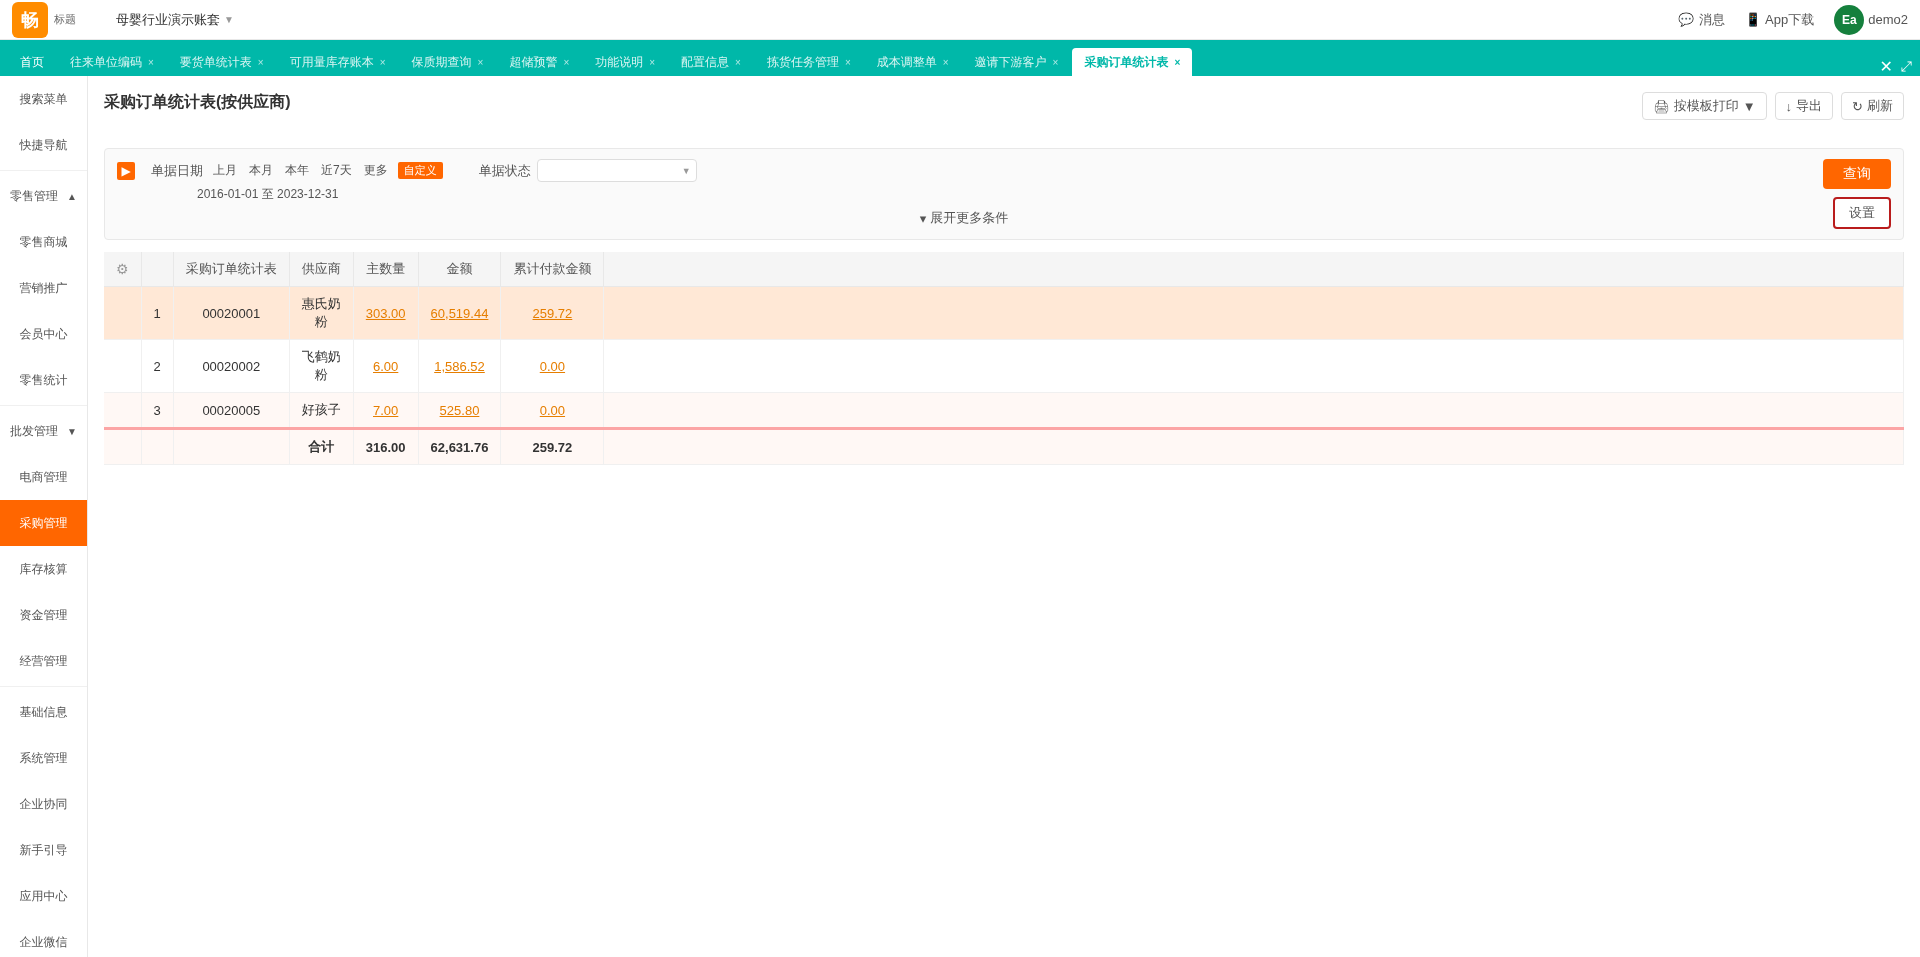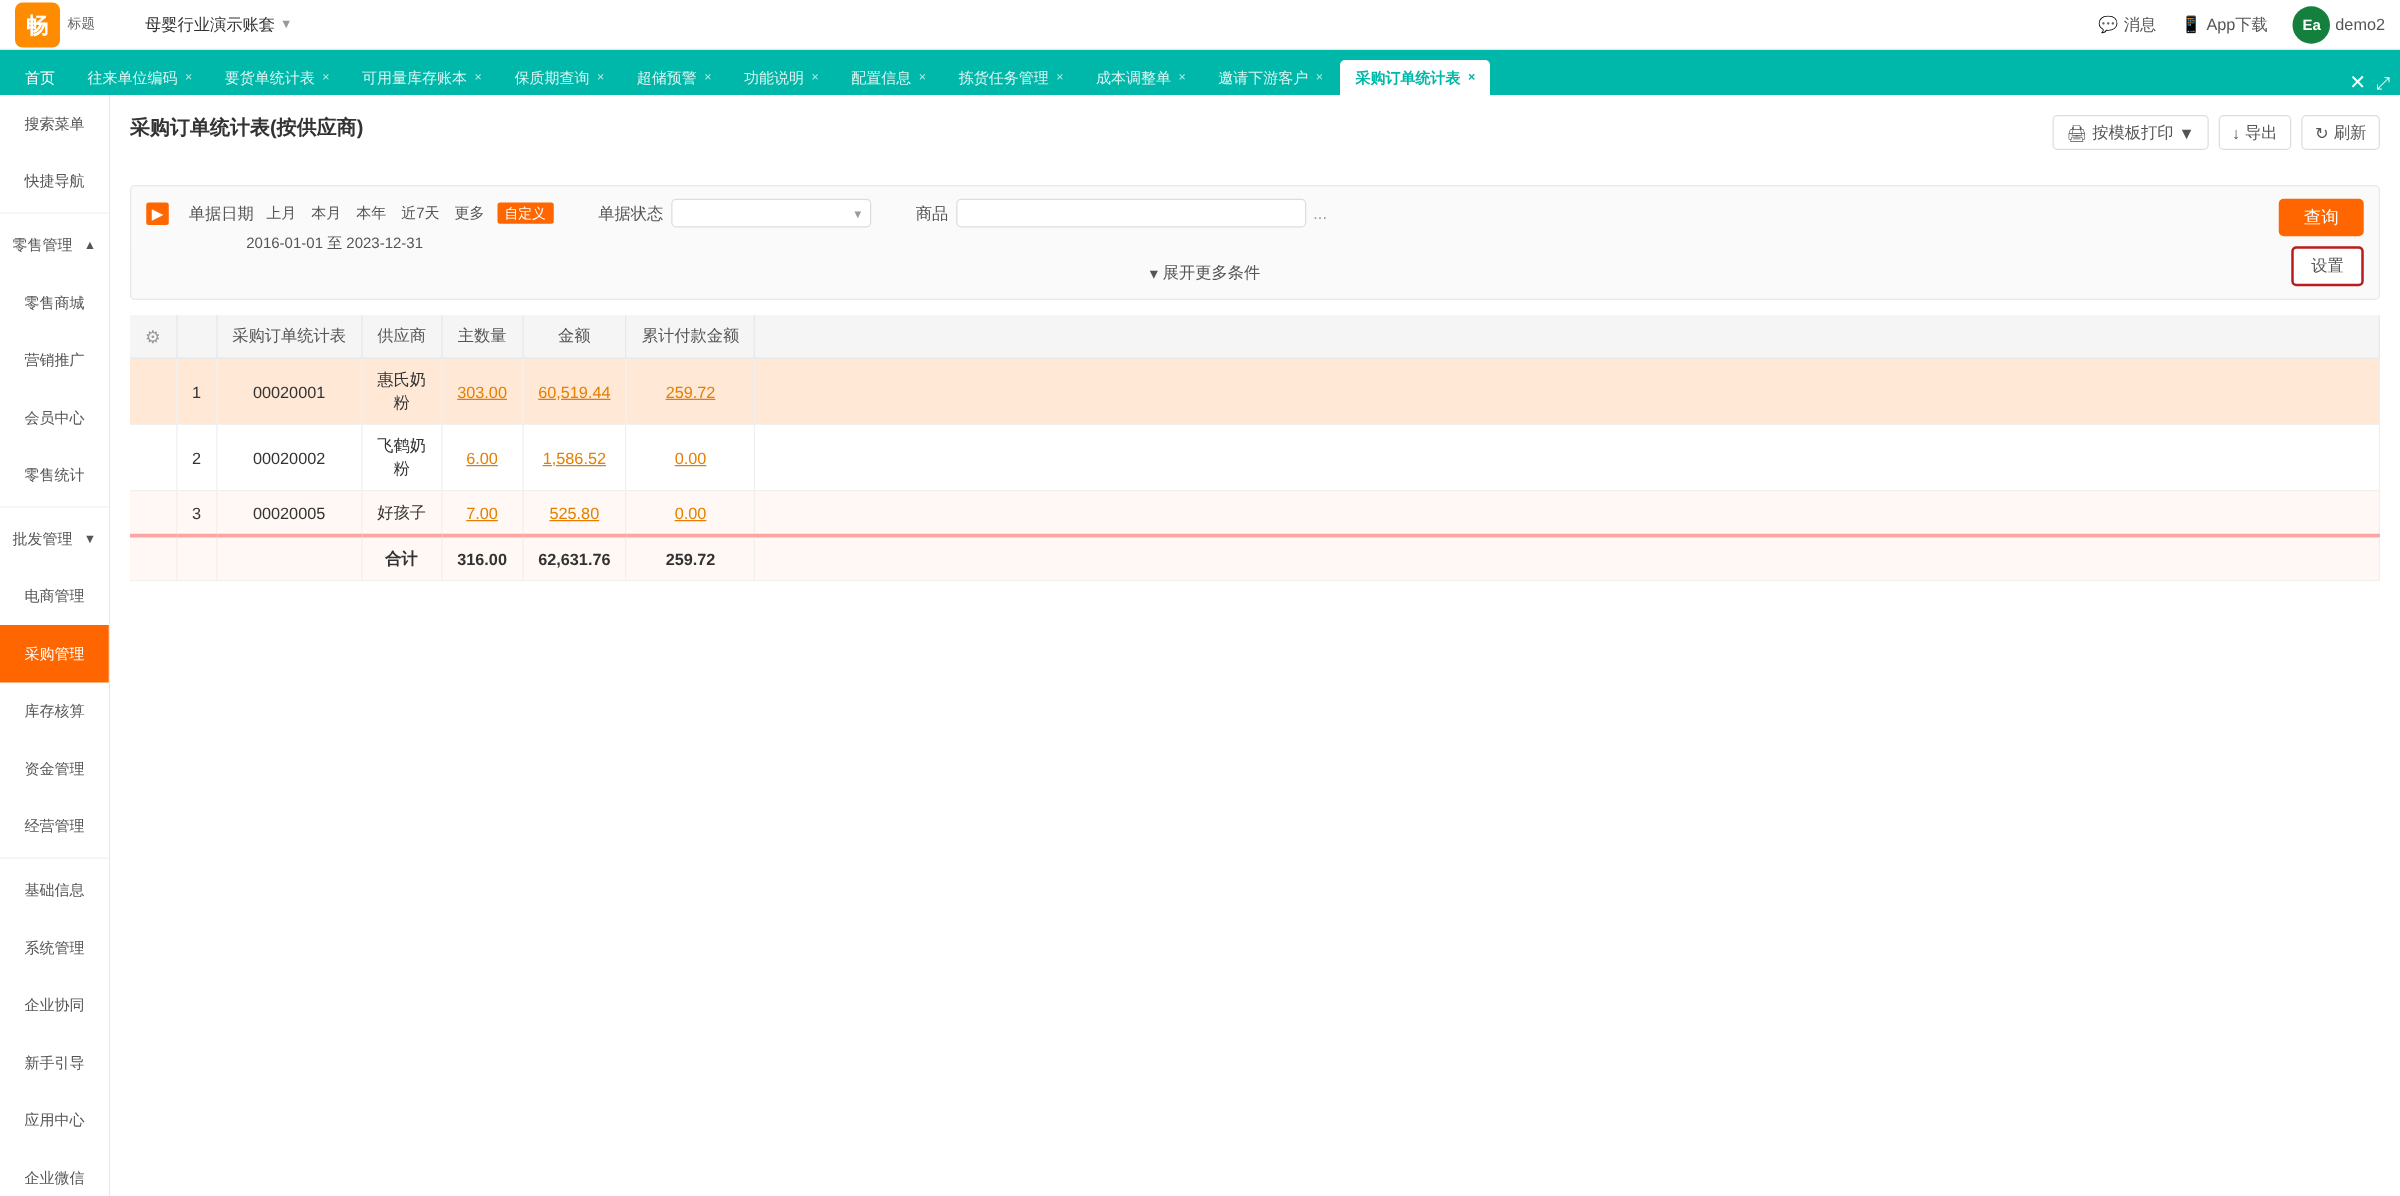--- a/index.html
+++ b/index.html
@@ -278,25 +278,20 @@
 
               <div class="filter-item" style="margin-left:20px;">
                 <span class="filter-label">单据状态</span>
                 <div class="select-wrapper">
                   <select class="filter-select">
                     <option></option>
                   </select>
                 </div>
               </div>
 
-              <div class="filter-item" style="margin-left:20px;">
-                <span class="filter-label">商品</span>
-                <input class="filter-input" type="text" style="min-width: 280px;">
-                <span style="color:#999;cursor:pointer;font-size:13px;">...</span>
-              </div>
             </div>
 
             <div style="margin-top:4px;margin-left:80px;">
               <span class="date-range">2016-01-01 至 2023-12-31</span>
             </div>
 
             <div class="expand-more" style="justify-content:center;margin-top:6px;">
               <button class="expand-btn">
                 <span>▾</span>
                 <span>展开更多条件</span>

